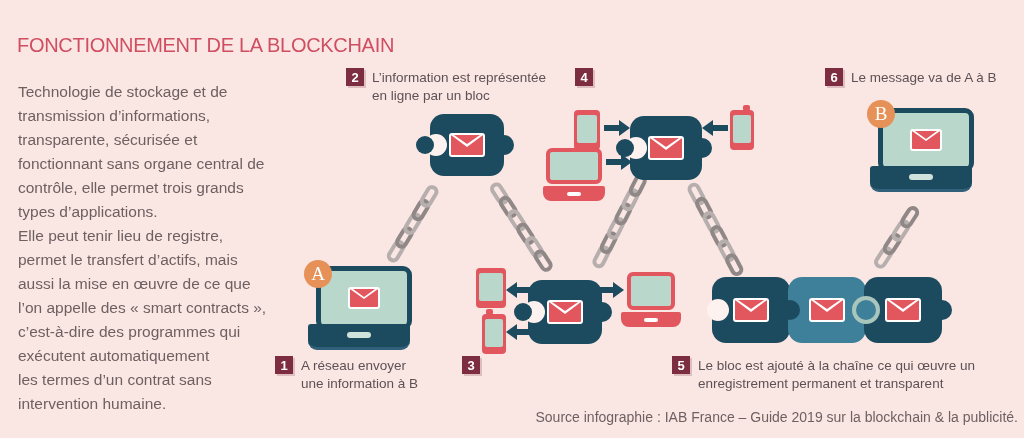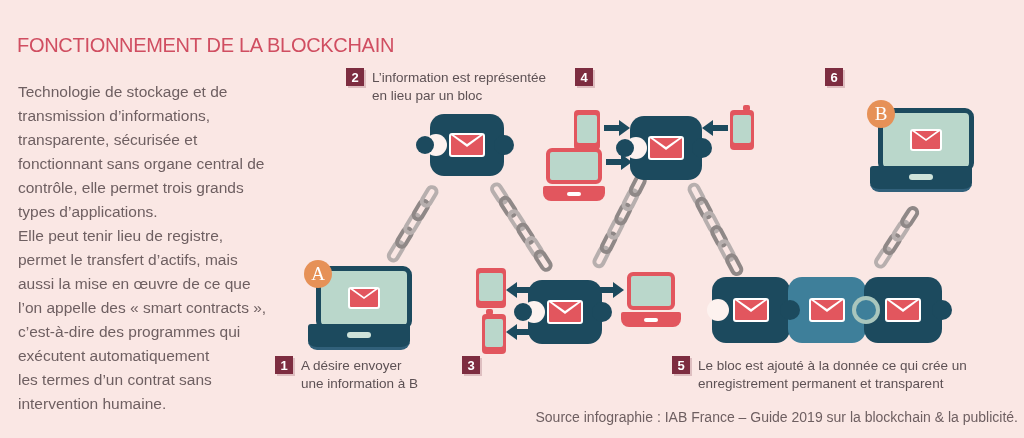--- a/index.html
+++ b/index.html
@@ -212,37 +212,38 @@
   </div>
   <div class="phone bump-r" style="left:730px;top:110px;width:24px;height:40px;">
     <div class="pscr"></div>
   </div>
   <div class="arrow right" style="left:604px;top:125px;width:16px;"></div>
   <div class="arrow right" style="left:606px;top:159px;width:16px;"></div>
   <div class="arrow left" style="left:712px;top:125px;width:16px;"></div>
 
   <div class="step" style="left:275px;top:356px;">
     <div class="badge">1</div>
-    <div class="stxt">A désire envoyer
+    <div class="stxt">A réseau envoyer
 une information à B</div>
   </div>
   <div class="step" style="left:346px;top:68px;">
     <div class="badge">2</div>
     <div class="stxt">L’information est représentée
-en lieu par un bloc</div>
+en ligne par un bloc</div>
   </div>
   <div class="step" style="left:462px;top:356px;">
     <div class="badge">3</div>
   </div>
   <div class="step" style="left:575px;top:68px;">
     <div class="badge">4</div>
   </div>
   <div class="step" style="left:672px;top:356px;">
     <div class="badge">5</div>
-    <div class="stxt">Le bloc est ajouté à la donnée ce qui crée un
+    <div class="stxt">Le bloc est ajouté à la chaîne ce qui œuvre un
 enregistrement permanent et transparent</div>
   </div>
   <div class="step" style="left:825px;top:68px;">
     <div class="badge">6</div>
+    <div class="stxt">Le message va de A à B</div>
   </div>
 
   <div class="source">Source infographie : IAB France – Guide 2019 sur la blockchain &amp; la publicité.</div>
 </div>
 
 </body></html>

